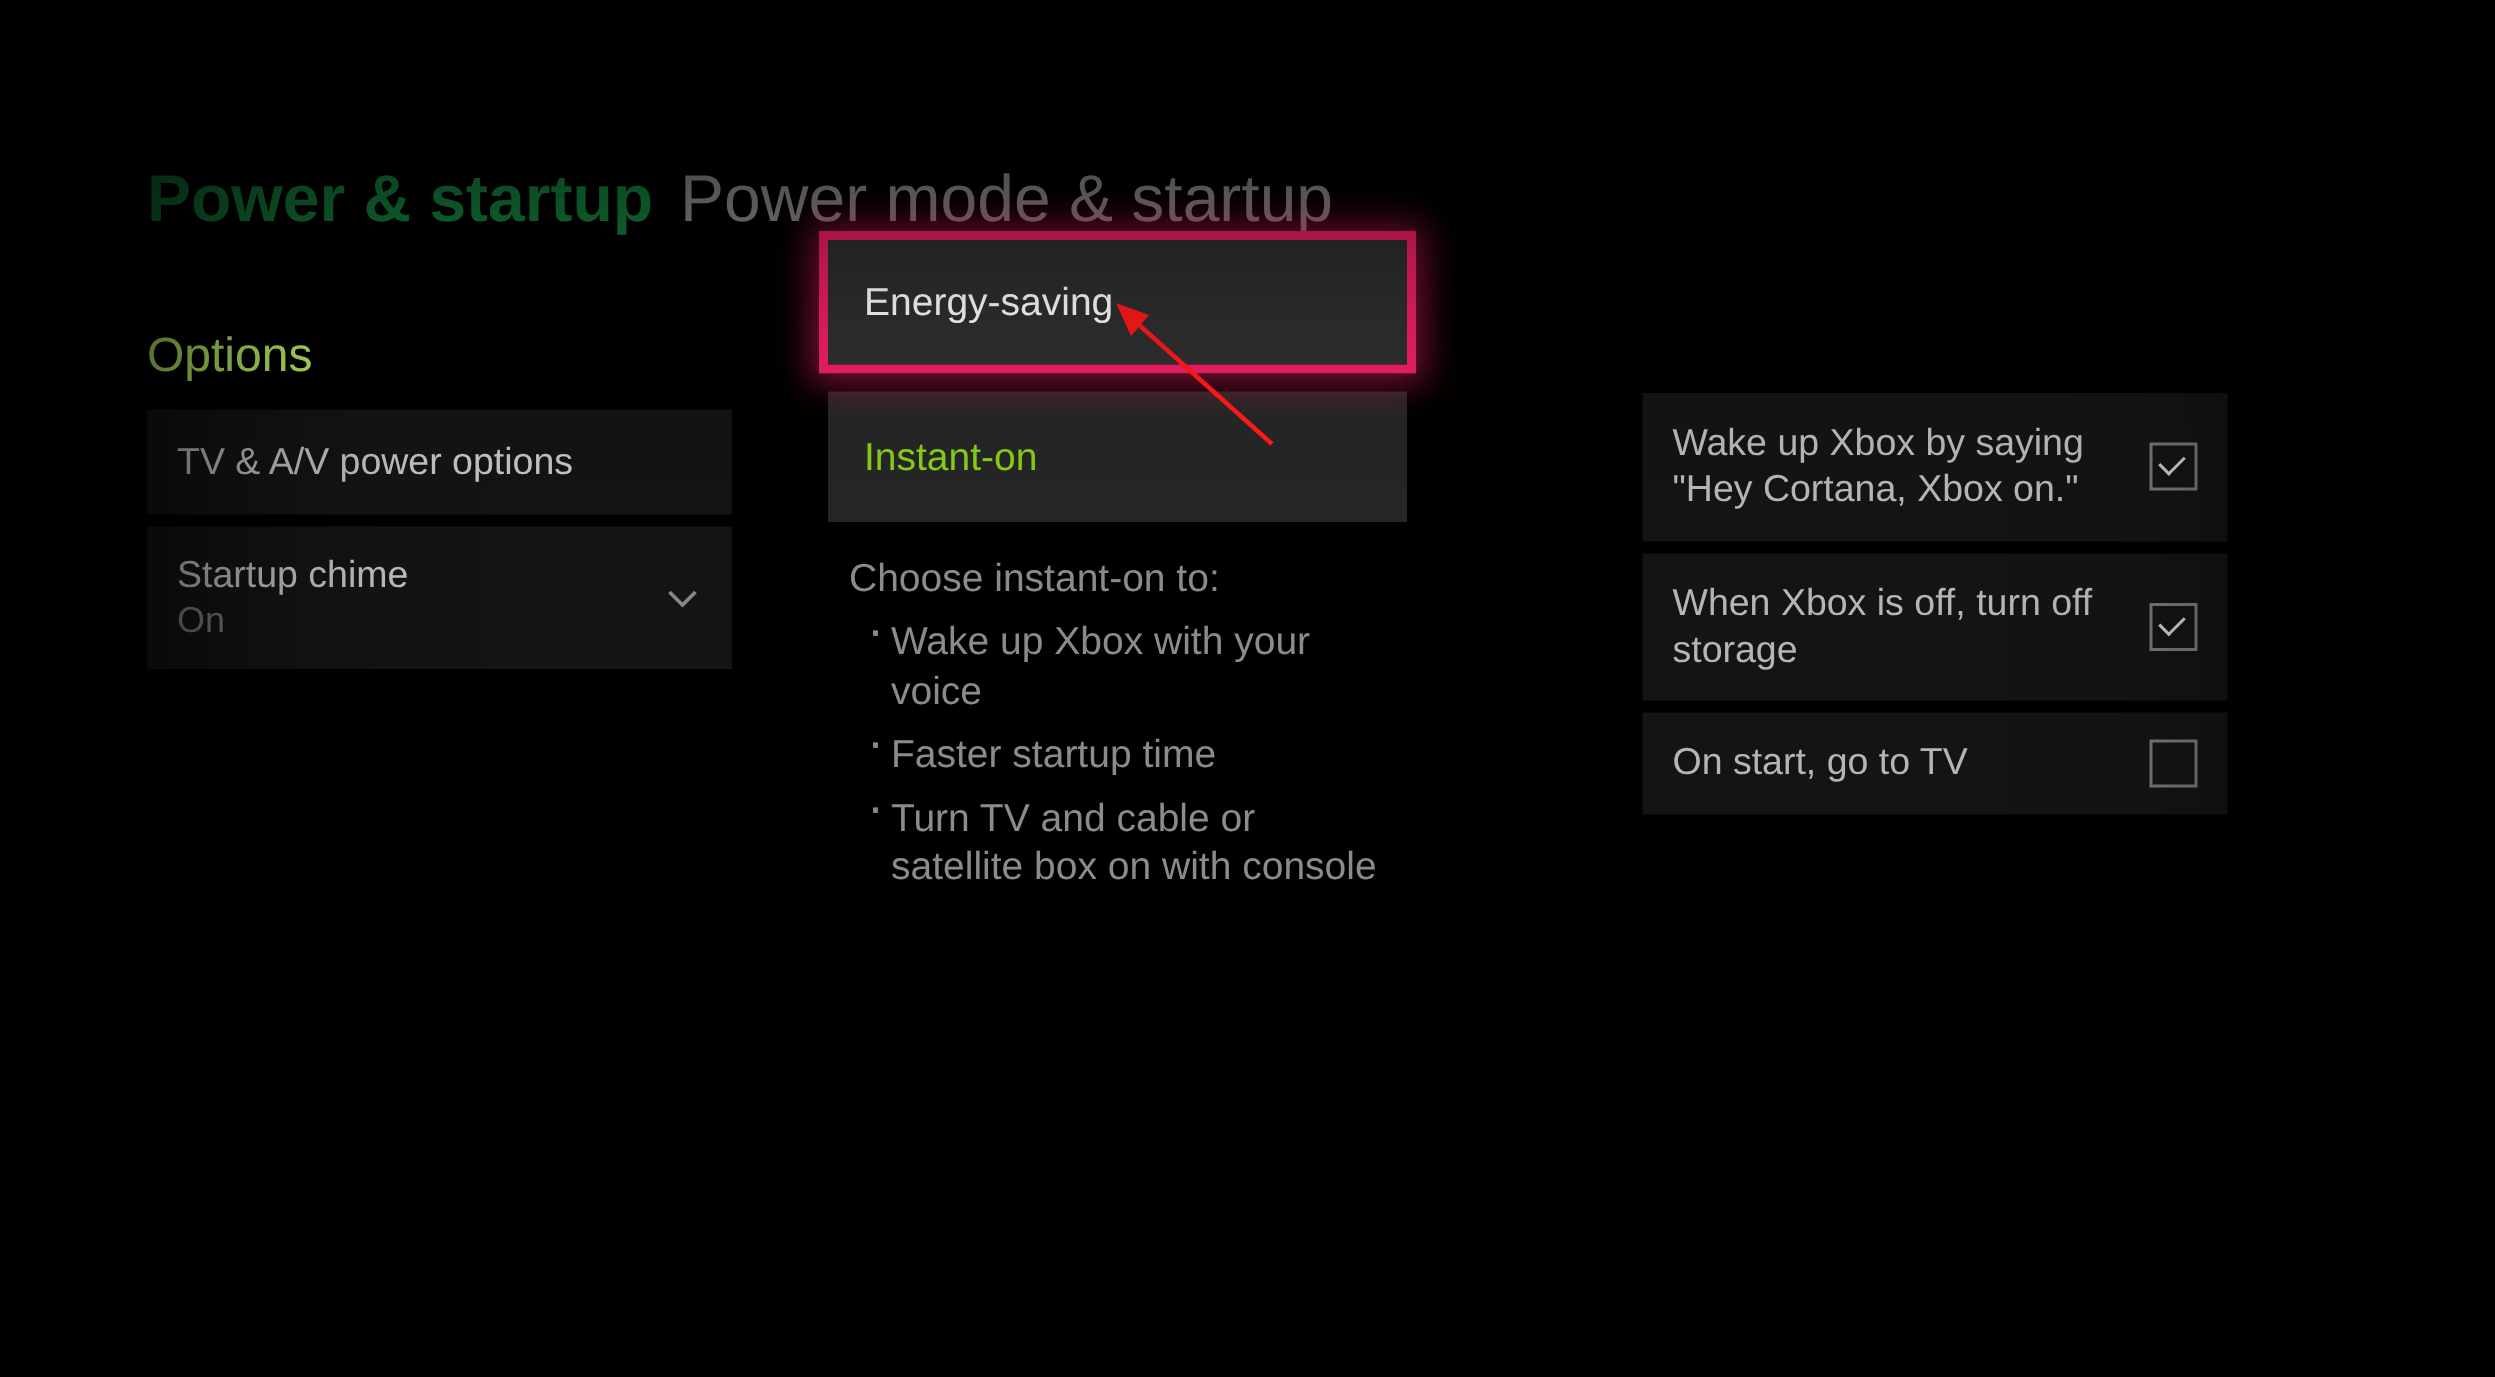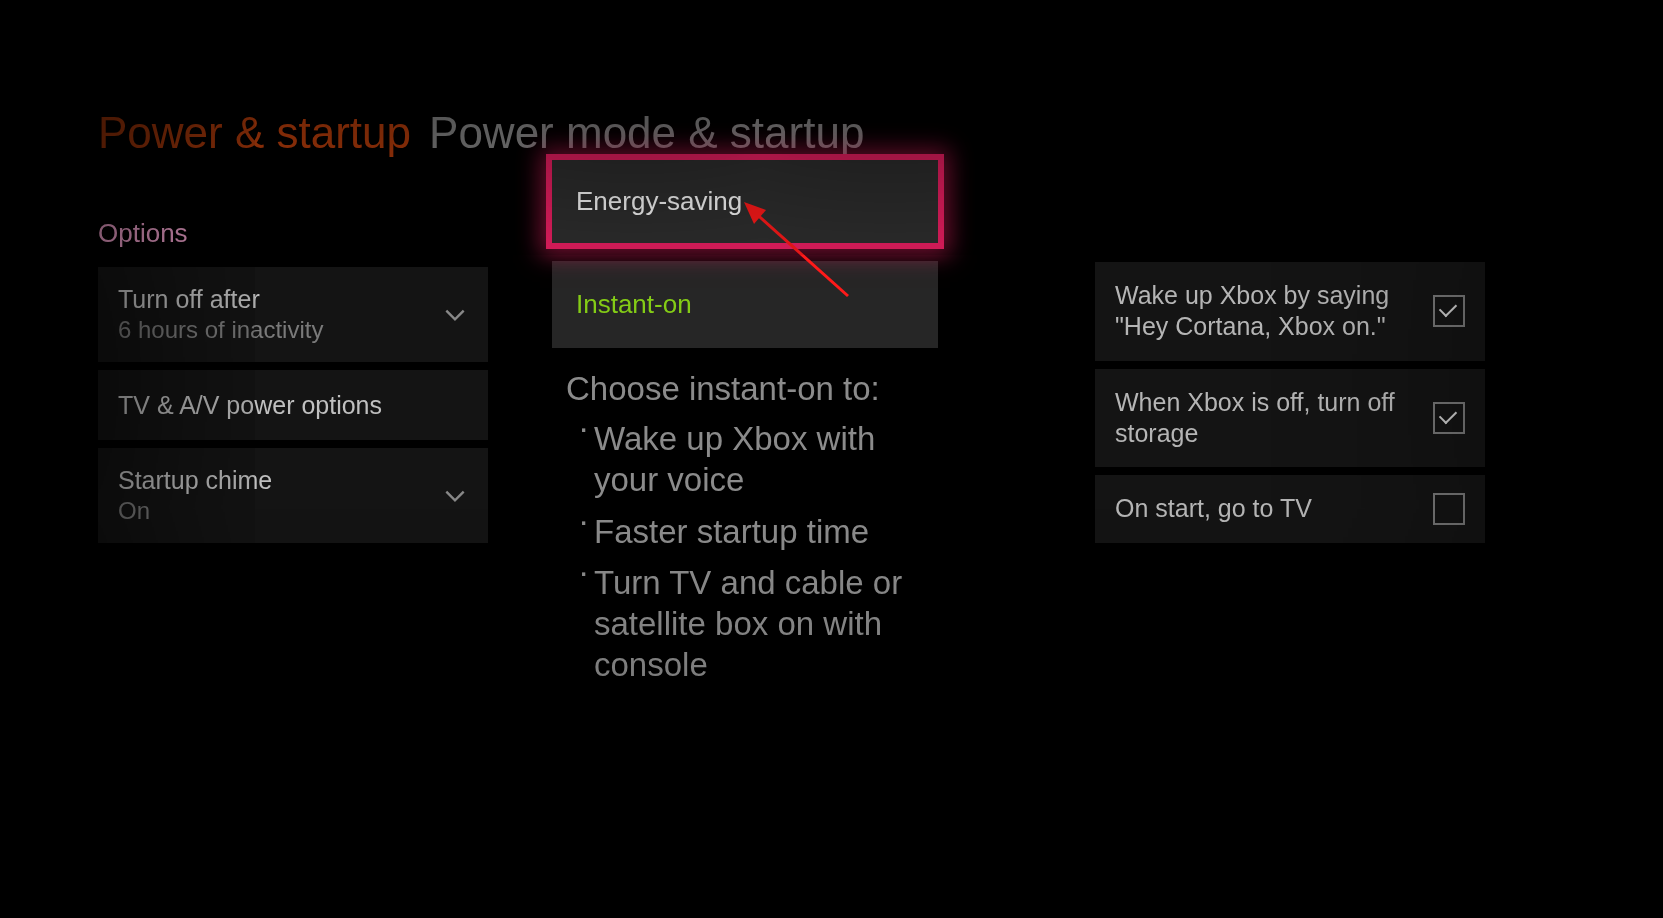--- a/index.html
+++ b/index.html
@@ -21,43 +21,43 @@
     box-sizing: border-box;
   }
 
   .header {
     display: flex;
     align-items: baseline;
     gap: 18px;
     margin-bottom: 60px;
   }
   .header .crumb1 {
-    color: #c2410c;
+    color: #15803d;
     font-size: 44px;
-    font-weight: 400;
+    font-weight: 700;
   }
   .header .crumb2 {
     color: #8e8e8e;
     font-size: 44px;
     font-weight: 300;
     margin-top: 48px;
   }
 
   .cols {
     display: flex;
     gap: 64px;
   }
 
   .col-left { width: 390px; }
   .col-mid  { width: 386px; position: relative; }
   .col-right{ width: 390px; margin-left: auto; margin-right: 80px;}
 
   .section-label {
-    font-size: 26px;
-    color: #f9a8d4;
+    font-size: 32px;
+    color: #bef264;
     margin-bottom: 18px;
   }
 
   .card {
     background: #141414;
     padding: 18px 20px;
     margin-bottom: 8px;
     min-height: 34px;
     display: flex;
     align-items: center;
@@ -115,21 +115,21 @@
     position: absolute;
     left: 186px;
     top: 36px;
     pointer-events: none;
   }
 
   .desc-block {
     margin-top: 22px;
     padding: 0 14px;
     color: #8b8b8b;
-    font-size: 33px;
+    font-size: 26px;
   }
   .desc-block ul {
     margin: 10px 0 0 0;
     padding-left: 14px;
     list-style: none;
   }
   .desc-block li {
     position: relative;
     padding-left: 14px;
     margin-bottom: 10px;
@@ -200,31 +200,20 @@
   <div class="header">
     <div class="crumb1">Power &amp; startup</div>
     <div class="crumb2">Power mode &amp; startup</div>
   </div>
 
   <div class="cols">
 
     <div class="col-left">
       <div class="section-label">Options</div>
 
-      <div class="card">
-        <div class="txtcol">
-          <div class="line1">Turn off after</div>
-          <div class="line2">6 hours of inactivity</div>
-        </div>
-        <div class="chev">
-          <svg viewBox="0 0 24 24">
-              <path d="M4 8 L12 16 L20 8"></path>
-            </svg>
-        </div>
-      </div>
 
       <div class="card" style="min-height:70px;">
         <div class="txtcol">
           <div class="line1">TV &amp; A/V power options</div>
         </div>
       </div>
 
       <div class="card">
         <div class="txtcol">
           <div class="line1">Startup chime</div>

